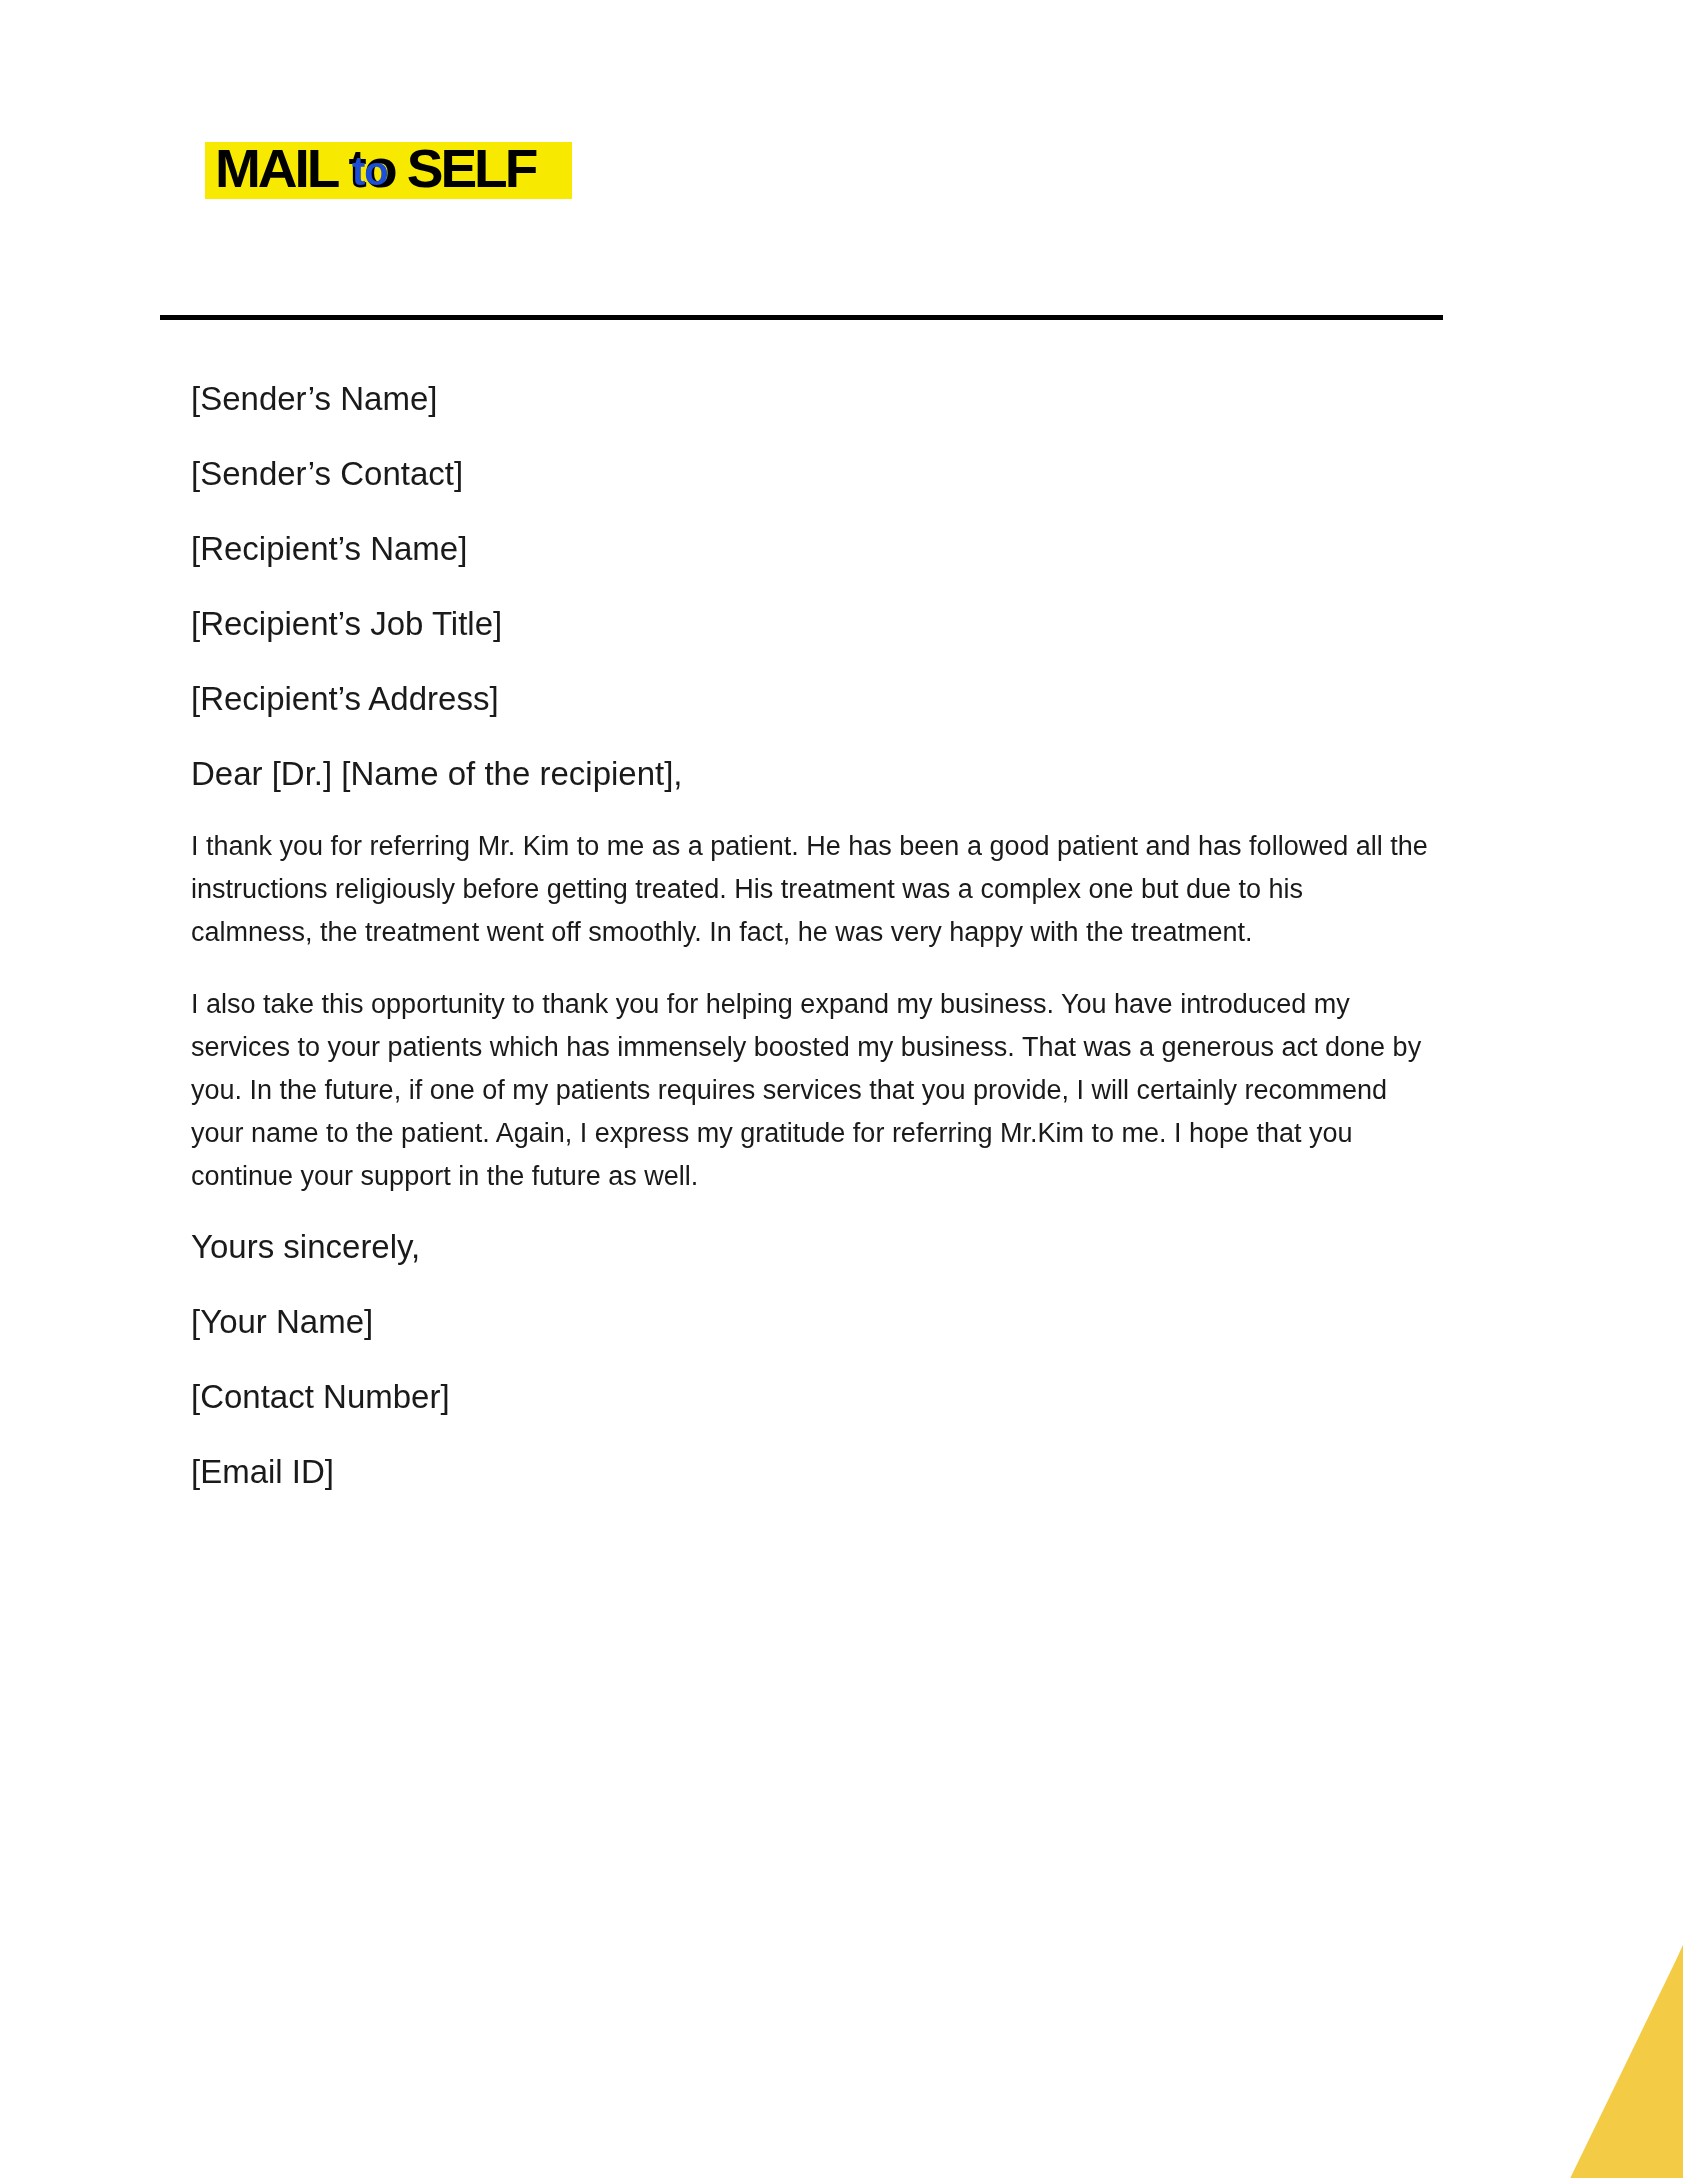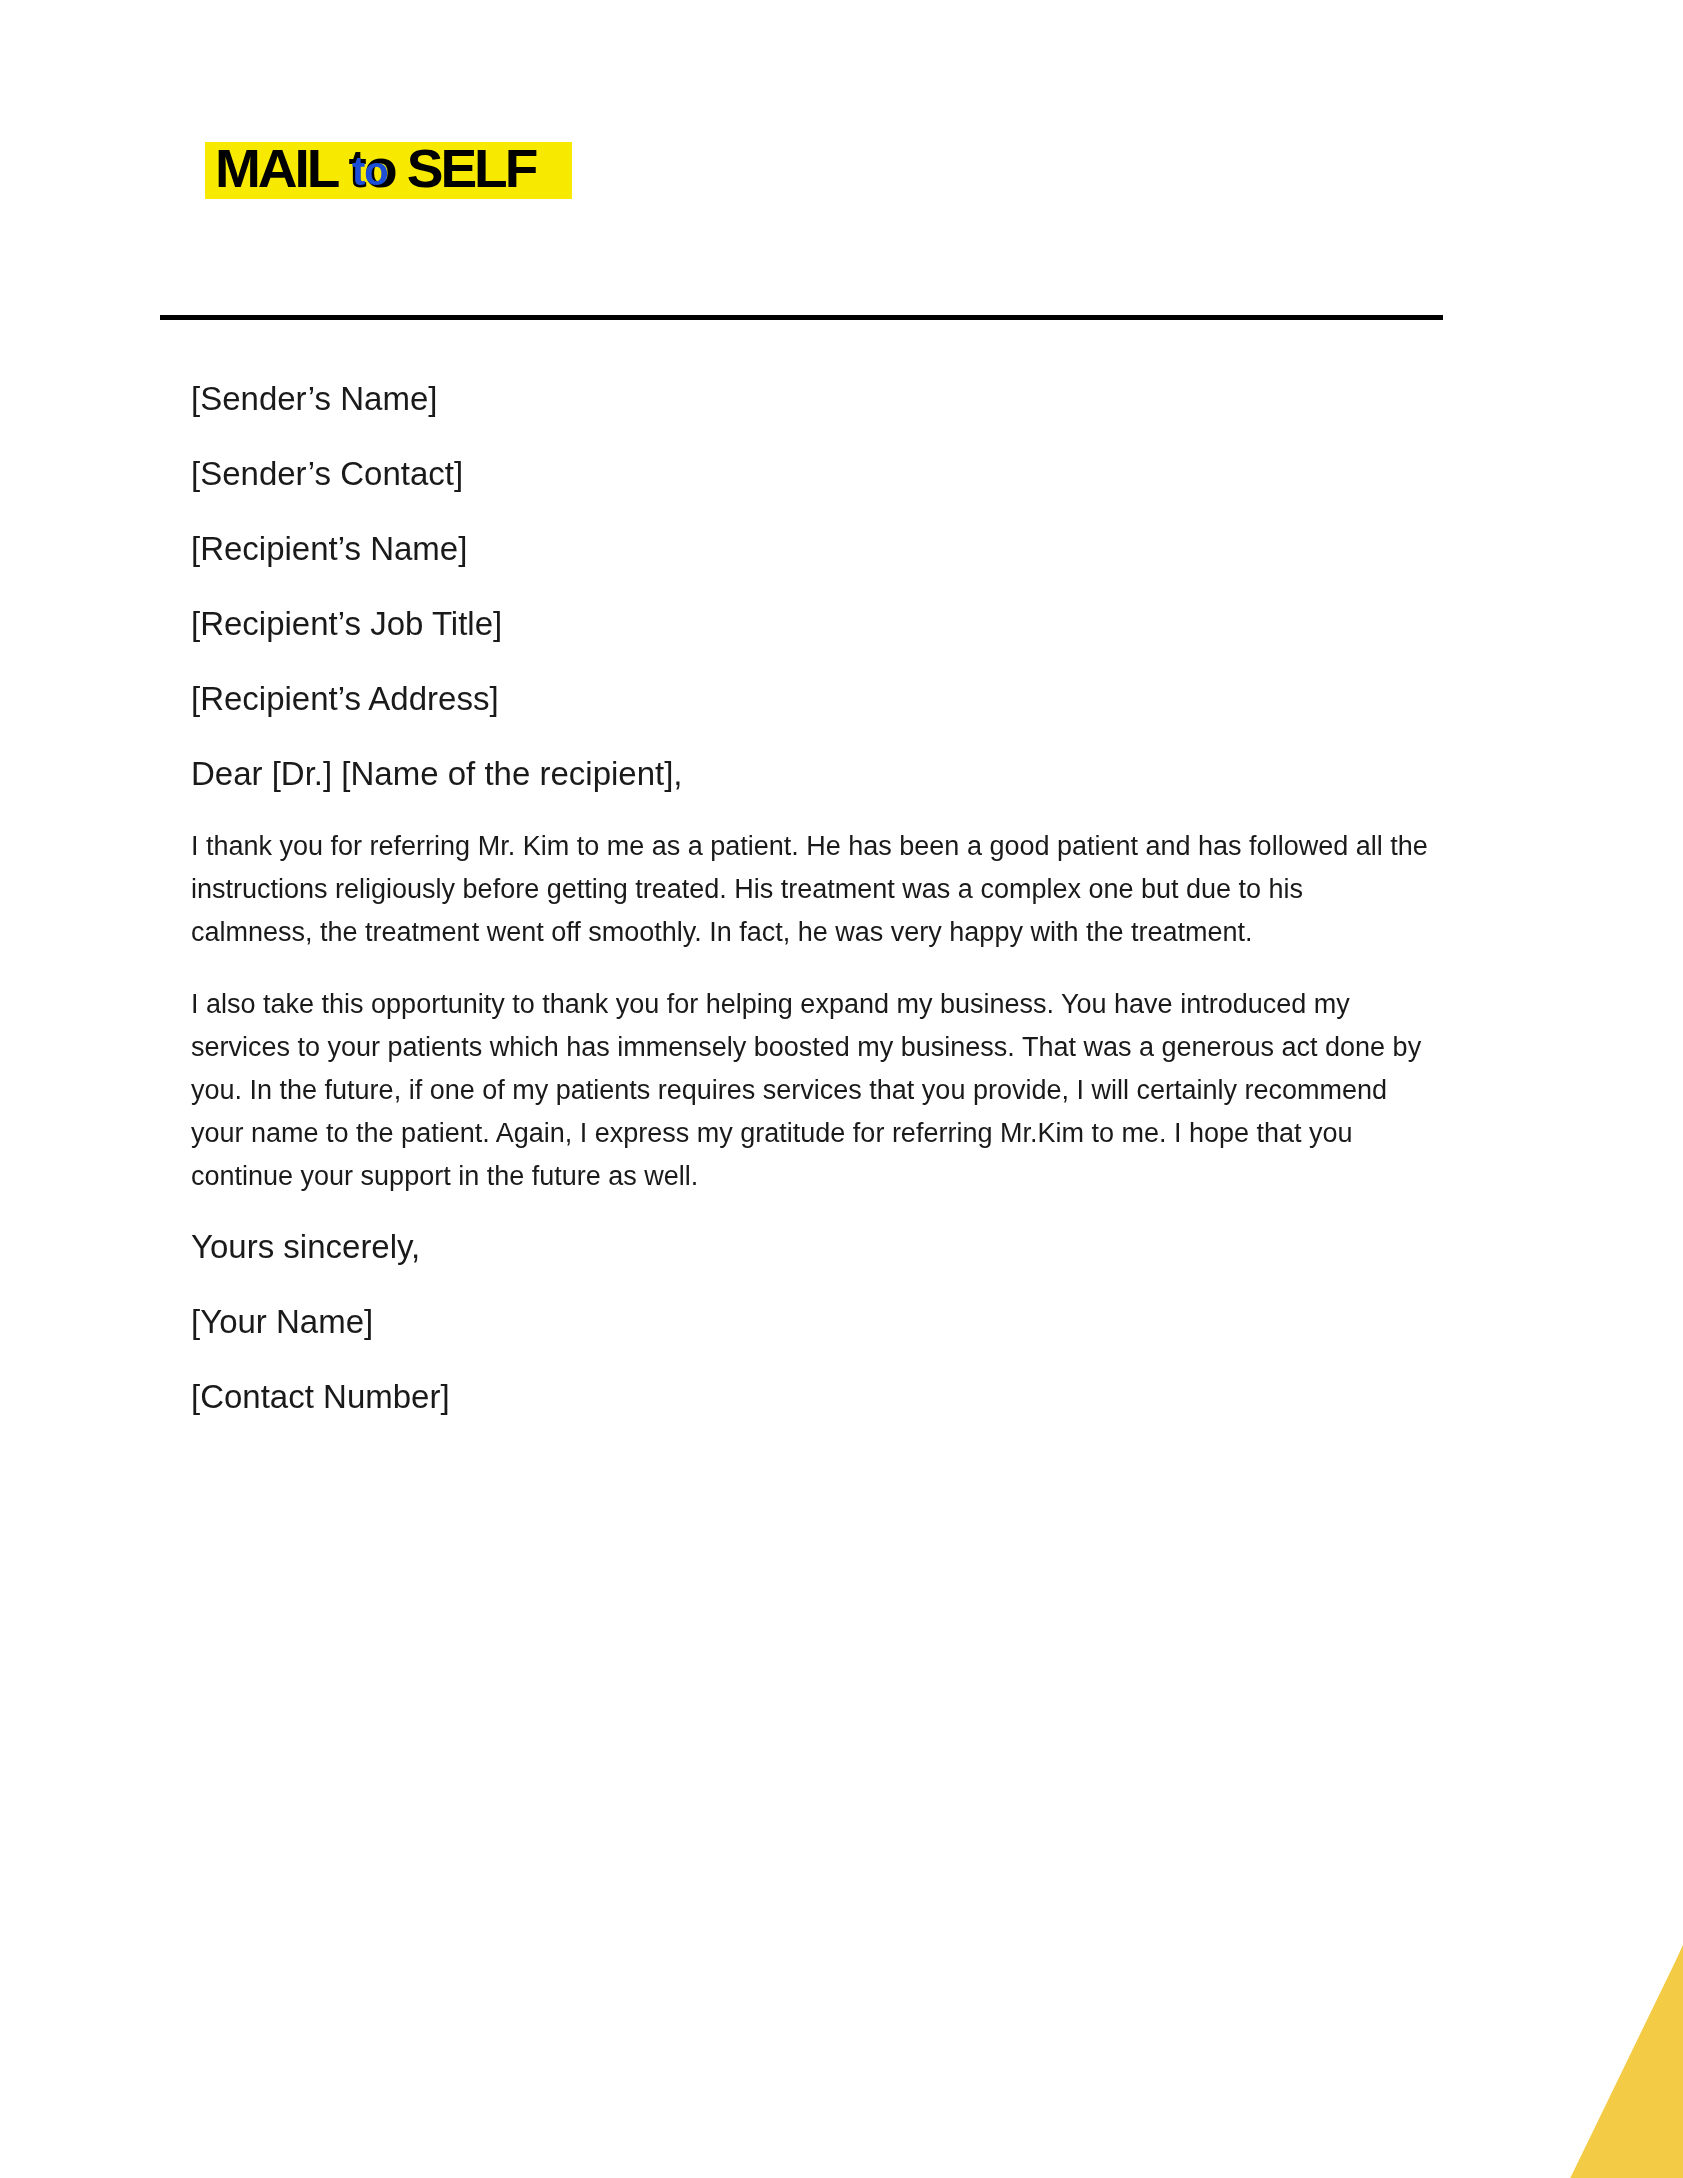--- a/index.html
+++ b/index.html
@@ -159,20 +159,21 @@
 
     <p class="line salutation">Dear [Dr.] [Name of the recipient],</p>
 
     <p class="para first">I thank you for referring Mr. Kim to me as a patient. He has been a good patient and has followed all the instructions religiously before getting treated. His treatment was a complex one but due to his calmness, the treatment went off smoothly. In fact, he was very happy with the treatment.</p>
     <p class="para">I also take this opportunity to thank you for helping expand my business. You have introduced my services to your patients which has immensely boosted my business. That was a generous act done by you. In the future, if one of my patients requires services that you provide, I will certainly recommend your name to the patient. Again, I express my gratitude for referring Mr.Kim to me. I hope that you continue your support in the future as well.</p>
 
     <div class="closing-block">
       <p class="line">Yours sincerely,</p>
       <p class="line">[Your Name]</p>
       <p class="line">[Contact Number]</p>
+      <p class="line">[Email ID]</p>
     </div>
 
   </div>
 
   <div class="corner-wedge">
     <div class="gold"></div>
     <div class="shadow"></div>
     <div class="gold-top"></div>
   </div>
 

